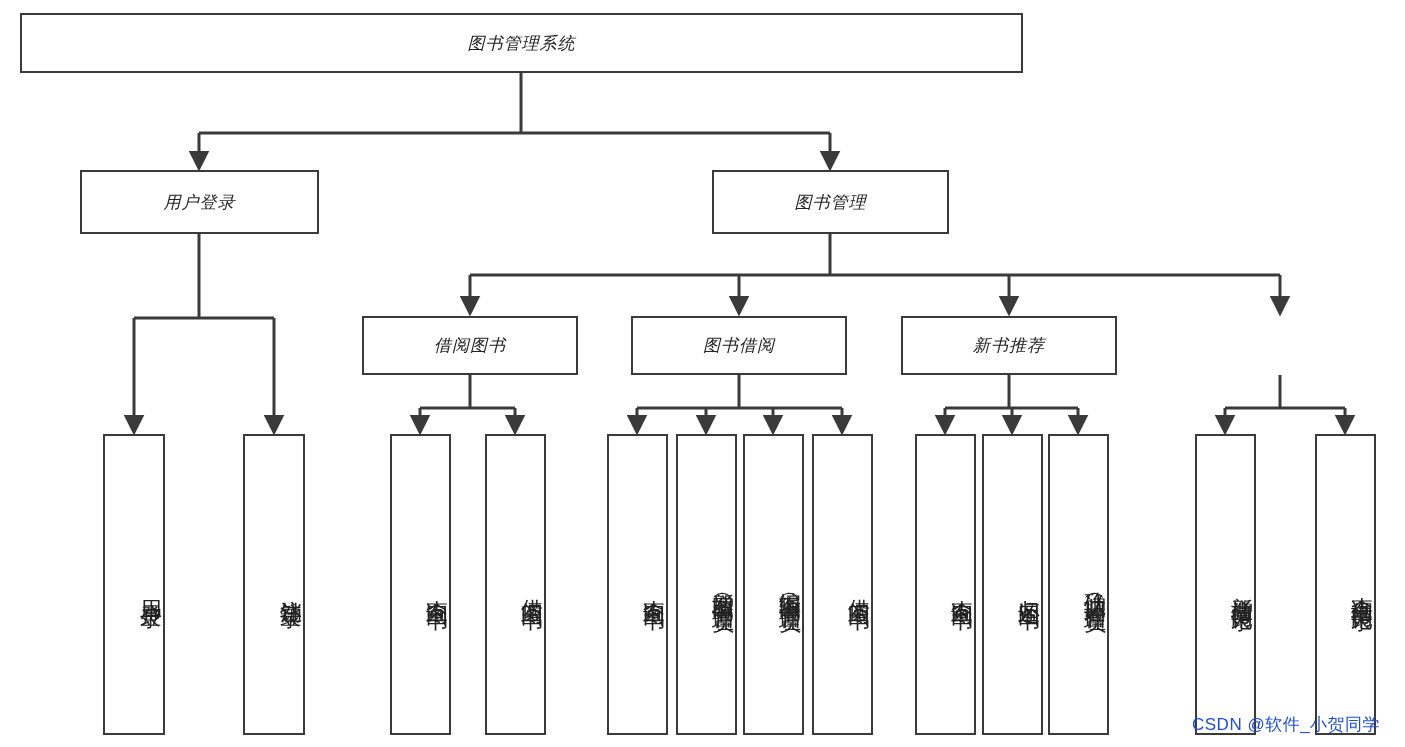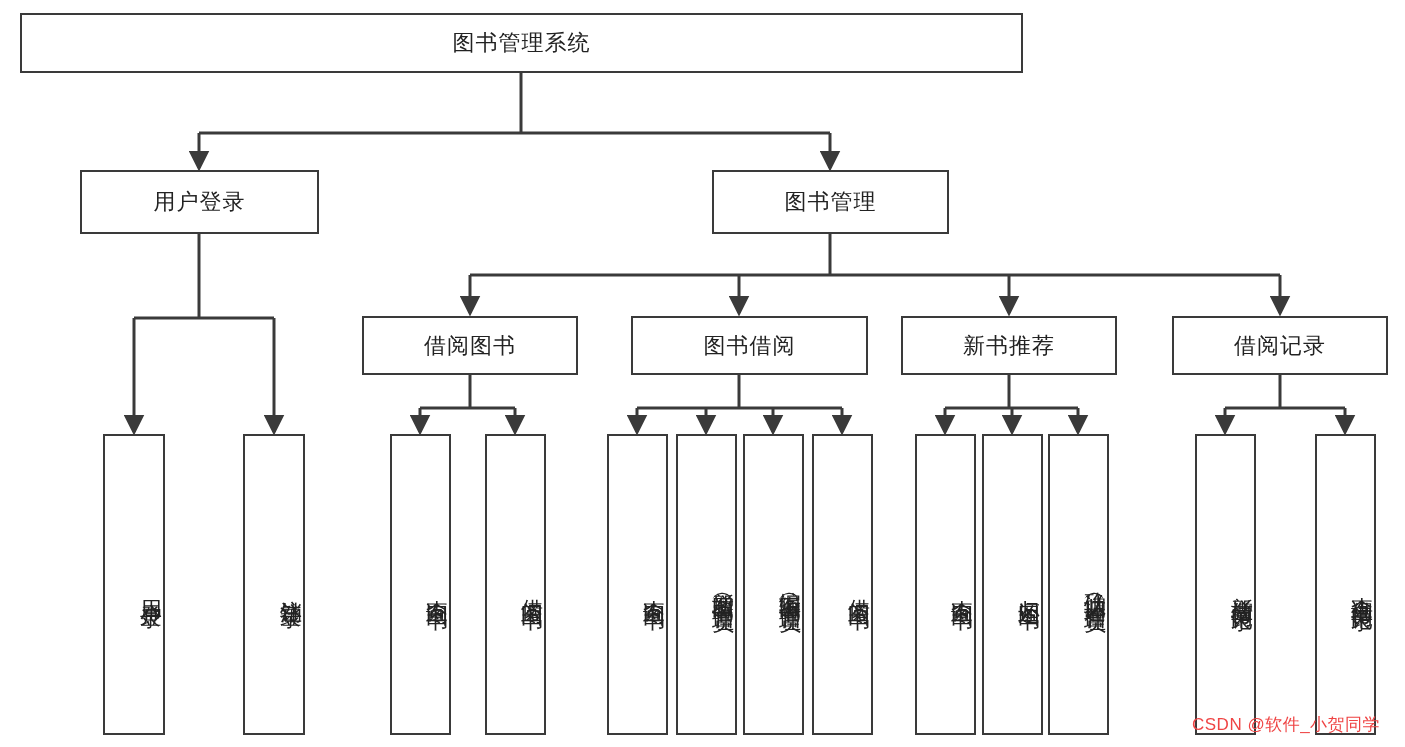--- a/index.html
+++ b/index.html
@@ -30,40 +30,41 @@
     box-sizing: border-box;
     background: #ffffff;
     border: 2px solid #3a3a3a;
     display: flex;
     align-items: center;
     justify-content: center;
     color: #222222;
     text-align: center;
   }
   .node.h {
-    font-size: 22px;
+    font-size: 17px;
     letter-spacing: 1px;
+    font-style: italic;
   }
   .node.v {
     writing-mode: vertical-rl;
     text-orientation: upright;
     font-size: 22px;
     letter-spacing: 3px;
     line-height: 1.05;
     padding-top: 6px;
     align-items: flex-start;
     justify-content: center;
   }
   .node .lbl {
     display: block;
   }
   .watermark {
     position: absolute;
     font-size: 17px;
-    color: #ef4444;
+    color: #1d4ed8;
     letter-spacing: 0.5px;
     white-space: nowrap;
     user-select: none;
   }
 </style>
 </head>
 <body>
 
 <div id="canvas">
 
@@ -124,28 +125,25 @@
   <div class="node h" style="left:80px; top:170px; width:239px; height:64px;">
     <span class="lbl">用户登录</span>
   </div>
   <div class="node h" style="left:712px; top:170px; width:237px; height:64px;">
     <span class="lbl">图书管理</span>
   </div>
 
   <div class="node h" style="left:362px; top:316px; width:216px; height:59px;">
     <span class="lbl">借阅图书</span>
   </div>
-  <div class="node h" style="left:631px; top:316px; width:237px; height:59px;">
+  <div class="node h" style="left:631px; top:316px; width:216px; height:59px;">
     <span class="lbl">图书借阅</span>
   </div>
   <div class="node h" style="left:901px; top:316px; width:216px; height:59px;">
     <span class="lbl">新书推荐</span>
-  </div>
-  <div class="node h" style="left:1172px; top:316px; width:216px; height:59px;">
-    <span class="lbl">借阅记录</span>
   </div>
 
   <div class="node v" style="left:103px; top:434px; width:62px; height:301px;">
     <span class="lbl">用户登录</span>
   </div>
   <div class="node v" style="left:243px; top:434px; width:62px; height:301px;">
     <span class="lbl">注销登录</span>
   </div>
 
   <div class="node v" style="left:390px; top:434px; width:61px; height:301px;">

